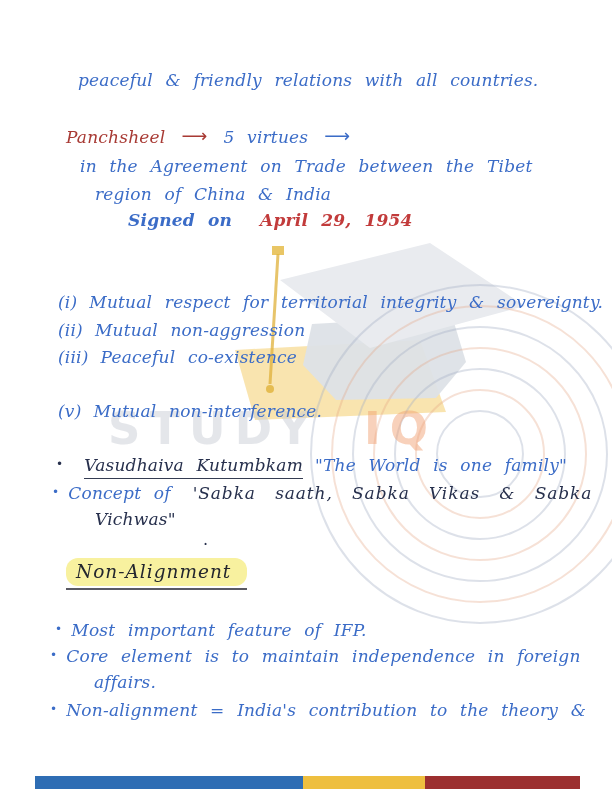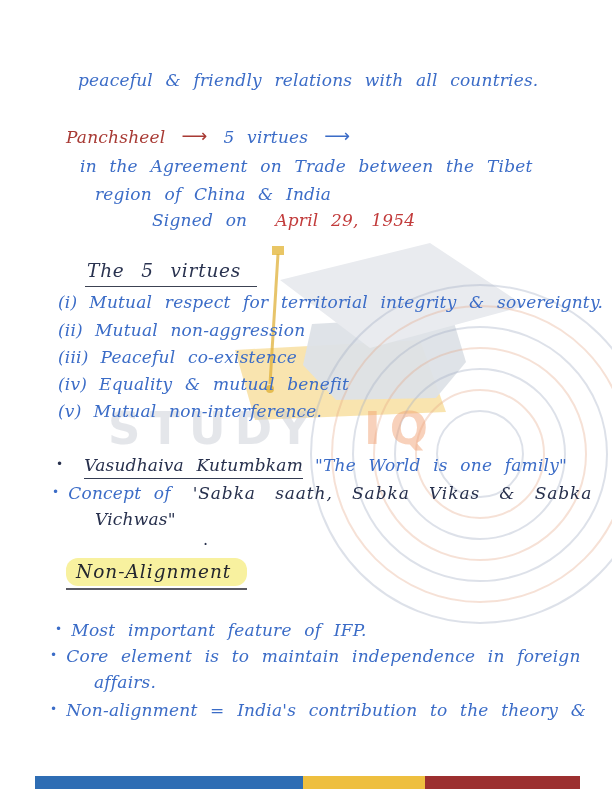--- a/index.html
+++ b/index.html
@@ -89,42 +89,37 @@
   </div>
 
   <div class="hw" style="left:80px;top:156px;">
     <span>in the Agreement on Trade between the Tibet</span>
   </div>
 
   <div class="hw" style="left:95px;top:184px;">
     <span>region of China &amp; India</span>
   </div>
 
-  <div class="hw gap28" style="left:152px;top:210px;">
+  <div class="hw gap28" style="left:128px;top:210px;font-weight:bold;">
     <span>Signed on</span>
     <span class="datered">April 29, 1954</span>
   </div>
 
-  <div class="h-virtues">The 5 virtues</div>
 
   <div class="hw gap12" style="left:58px;top:292px;">
     <span>(i)</span>
     <span>Mutual respect for territorial integrity &amp; sovereignty.</span>
   </div>
   <div class="hw gap12" style="left:58px;top:320px;">
     <span>(ii)</span>
     <span>Mutual non-aggression</span>
   </div>
   <div class="hw gap12" style="left:58px;top:347px;">
     <span>(iii)</span>
     <span>Peaceful co-existence</span>
-  </div>
-  <div class="hw gap12" style="left:58px;top:374px;">
-    <span>(iv)</span>
-    <span>Equality &amp; mutual benefit</span>
   </div>
   <div class="hw gap12" style="left:58px;top:401px;">
     <span>(v)</span>
     <span>Mutual non-interference.</span>
   </div>
 
   <div class="hw gap12" style="left:56px;top:455px;">
     <span class="bullet dark">•</span>
     <span class="dark u-dark">Vasudhaiva Kutumbkam</span>
     <span>"The World is one family"</span>

